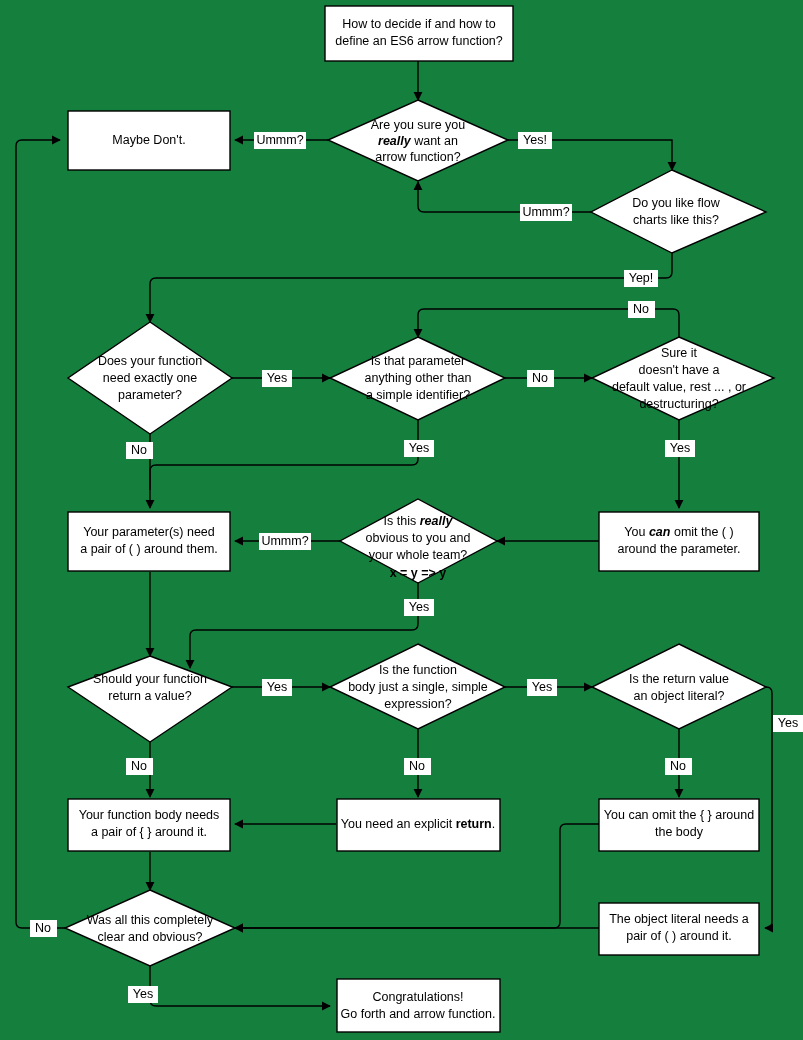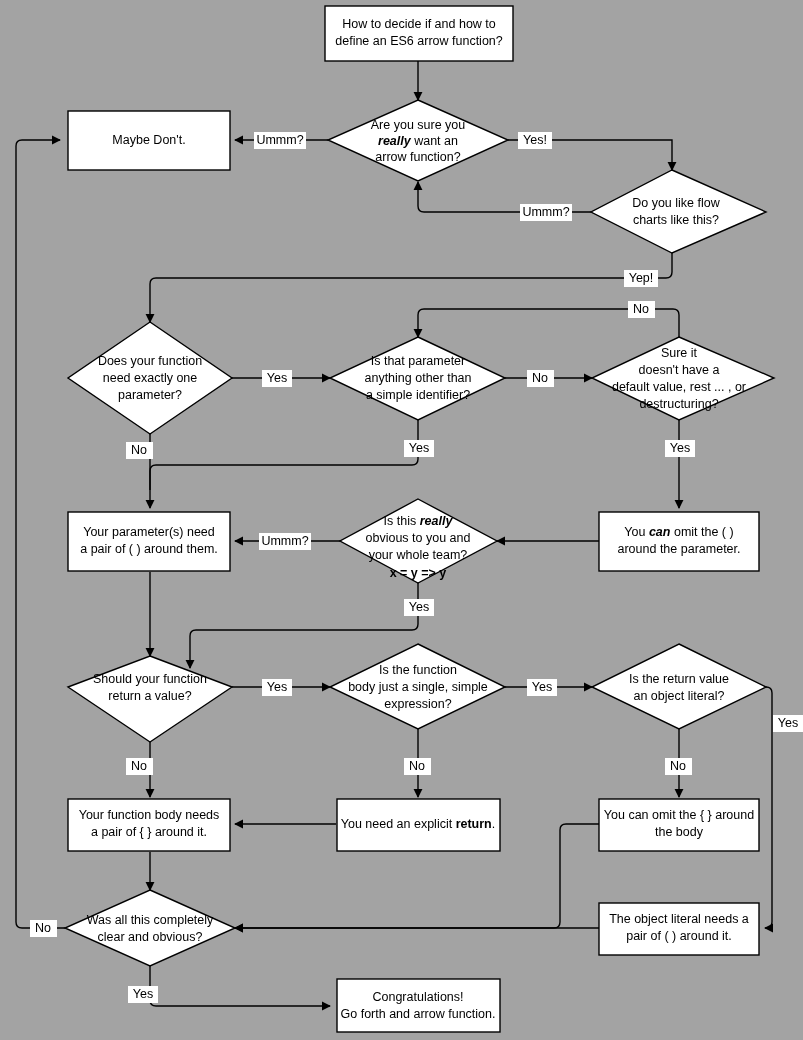--- a/index.html
+++ b/index.html
@@ -4,21 +4,21 @@
 <style>
   html, body {
     margin: 0;
     padding: 0;
     background: #ffffff;
   }
   #chart-root {
     position: relative;
     width: 803px;
     height: 1040px;
-    background: #a3a3a3;
+    background: #15803d;
     font-family: "Liberation Sans", sans-serif;
   }
   svg#flow {
     display: block;
     width: 803px;
     height: 1040px;
   }
   .shape {
     fill: #ffffff;
     stroke: #000000;

